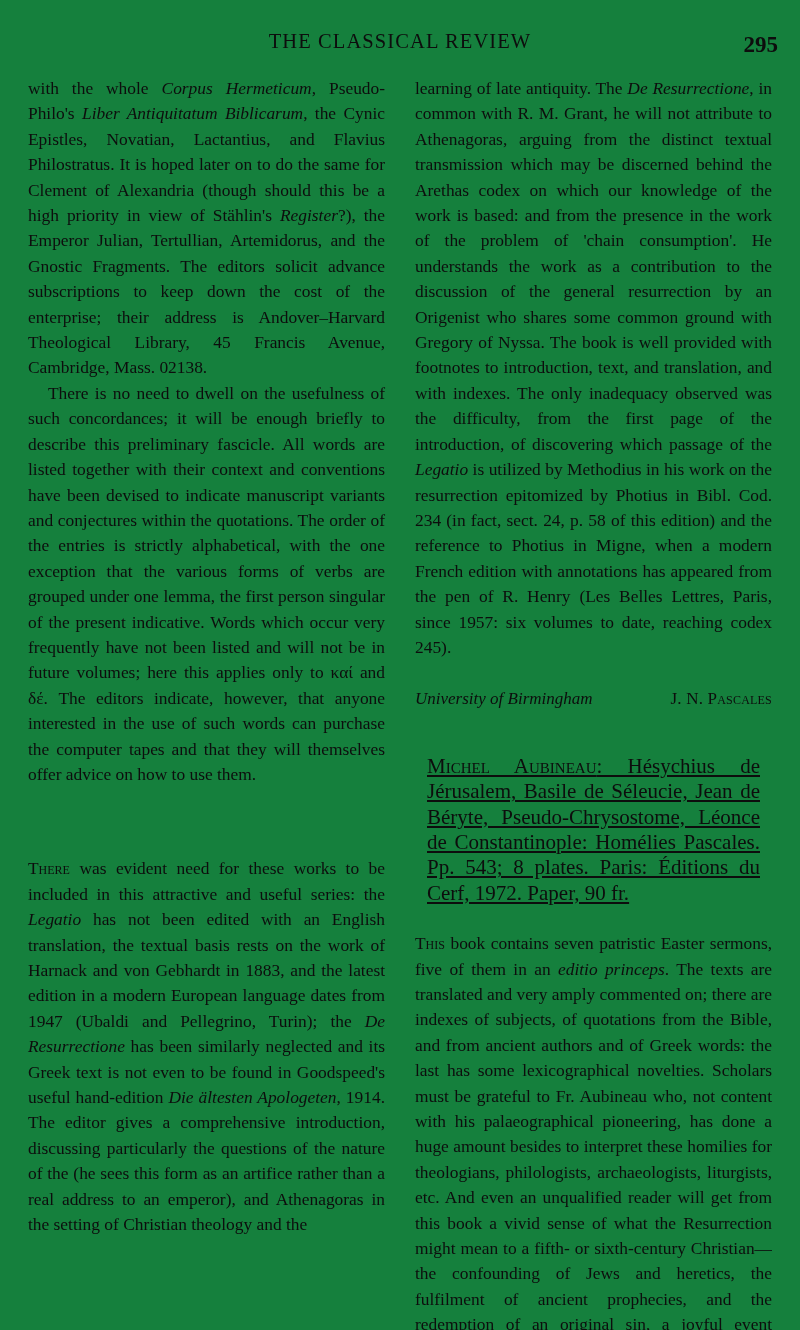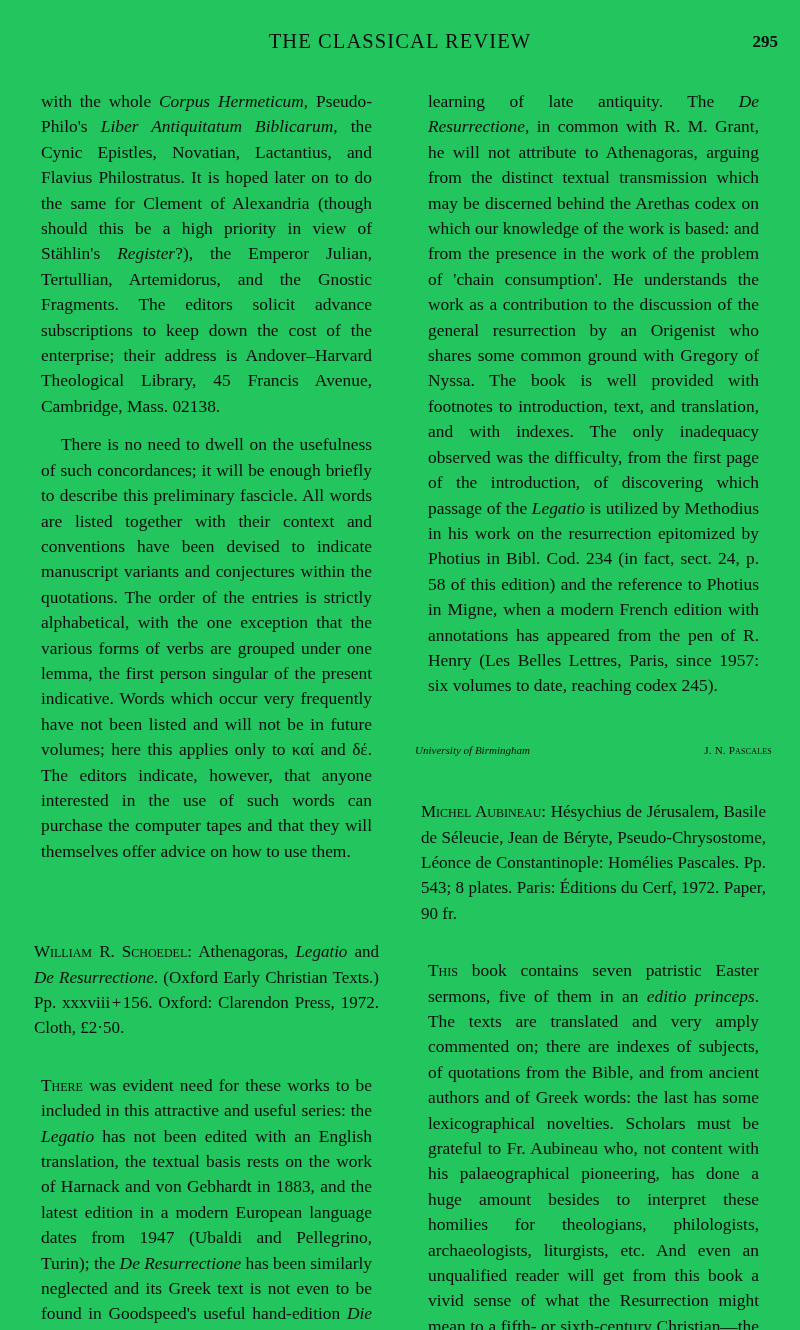--- a/index.html
+++ b/index.html
@@ -4,21 +4,21 @@
 <style>
   html, body {
     margin: 0;
     padding: 0;
     background: #ffffff;
   }
   .page {
     position: relative;
     width: 800px;
     height: 1330px;
-    background: #22c55e;
+    background: #15803d;
     overflow: hidden;
     font-family: "Liberation Serif", "DejaVu Serif", serif;
     color: #0d0d0d;
   }
   .running-head {
     position: absolute;
     top: 30px;
     left: 0;
     width: 800px;
     height: 26px;
@@ -31,59 +31,60 @@
     font-size: 20.5px;
     letter-spacing: 1.1px;
     font-weight: 400;
     font-variant: small-caps;
     text-transform: uppercase;
   }
   .folio {
     position: absolute;
     right: 22px;
     top: 2px;
-    font-size: 17px;
+    font-size: 23px;
     font-weight: 700;
   }
   .columns {
     position: absolute;
     top: 76px;
     left: 0;
     width: 800px;
     display: flex;
     gap: 30px;
     padding: 0 28px;
     box-sizing: border-box;
   }
   .col {
     width: 357px;
     flex: 0 0 357px;
   }
   p.para {
-    margin: 13px;
+    margin: 0;
     font-size: 17.4px;
     line-height: 25.4px;
     text-align: justify;
     text-justify: inter-word;
     hyphens: none;
   }
   p.para.indent {
     text-indent: 1.15em;
   }
   .heading {
-    margin: 6px;
-    font-size: 17px;
+    margin: 12px;
+    font-size: 21px;
     line-height: 25.4px;
     text-align: justify;
+    text-decoration: underline;
   }
   .sig {
     display: flex;
     justify-content: space-between;
     align-items: baseline;
-    font-size: 11px;
+    font-size: 17px;
     line-height: 25.4px;
   }
   .sig .place {
     font-style: italic;
   }
   .sig .who {
     font-variant: small-caps;
     letter-spacing: 0.2px;
   }
   .sc {
@@ -104,21 +105,20 @@
     <div class="folio">295</div>
   </div>
 
   <div class="columns">
 
     <div class="col">
       <p class="para">with the whole <i>Corpus Hermeticum</i>, Pseudo-Philo's <i>Liber Antiquitatum Biblicarum</i>, the Cynic Epistles, Novatian, Lactantius, and Flavius Philostratus. It is hoped later on to do the same for Clement of Alexandria (though should this be a high priority in view of Stählin's <i>Register</i>?), the Emperor Julian, Tertullian, Artemidorus, and the Gnostic Fragments. The editors solicit advance subscriptions to keep down the cost of the enterprise; their address is Andover–Harvard Theological Library, 45 Francis Avenue, Cambridge, Mass. 02138.</p>
       <p class="para indent">There is no need to dwell on the usefulness of such concordances; it will be enough briefly to describe this preliminary fascicle. All words are listed together with their context and conventions have been devised to indicate manuscript variants and conjectures within the quotations. The order of the entries is strictly alphabetical, with the one exception that the various forms of verbs are grouped under one lemma, the first person singular of the present indicative. Words which occur very frequently have not been listed and will not be in future volumes; here this applies only to καί and δέ. The editors indicate, however, that anyone interested in the use of such words can purchase the computer tapes and that they will themselves offer advice on how to use them.</p>
       <div class="gap-sig"></div>
       <div class="gap-block"></div>
-      <p class="heading"><span class="sc">William R. Schoedel</span>: Athenagoras, <i>Legatio</i> and <i>De Resurrectione</i>. (Oxford Early Christian Texts.) Pp. xxxviii + 156. Oxford: Clarendon Press, 1972. Cloth, £2·50.</p>
       <div class="gap-small"></div>
       <p class="para"><span class="sc">There</span> was evident need for these works to be included in this attractive and useful series: the <i>Legatio</i> has not been edited with an English translation, the textual basis rests on the work of Harnack and von Gebhardt in 1883, and the latest edition in a modern European language dates from 1947 (Ubaldi and Pellegrino, Turin); the <i>De Resurrectione</i> has been similarly neglected and its Greek text is not even to be found in Goodspeed's useful hand-edition <i>Die ältesten Apologeten</i>, 1914. The editor gives a comprehensive introduction, discussing particularly the questions of the nature of the  (he sees this form as an artifice rather than a real address to an emperor), and Athenagoras in the setting of Christian theology and the</p>
     </div>
 
     <div class="col">
       <p class="para">learning of late antiquity. The <i>De Resurrectione</i>, in common with R. M. Grant, he will not attribute to Athenagoras, arguing from the distinct textual transmission which may be discerned behind the Arethas codex on which our knowledge of the work is based: and from the presence in the work of the problem of 'chain consumption'. He understands the work as a contribution to the discussion of the general resurrection by an Origenist who shares some common ground with Gregory of Nyssa. The book is well provided with footnotes to introduction, text, and translation, and with indexes. The only inadequacy observed was the difficulty, from the first page of the introduction, of discovering which passage of the <i>Legatio</i> is utilized by Methodius in his work on the resurrection epitomized by Photius in Bibl. Cod. 234 (in fact, sect. 24, p. 58 of this edition) and the reference to Photius in Migne, when a modern French edition with annotations has appeared from the pen of R. Henry (Les Belles Lettres, Paris, since 1957: six volumes to date, reaching codex 245).</p>
       <div class="gap-sig"></div>
       <div class="sig">
         <span class="place">University of Birmingham</span>
         <span class="who">J. N. Pascales</span>

